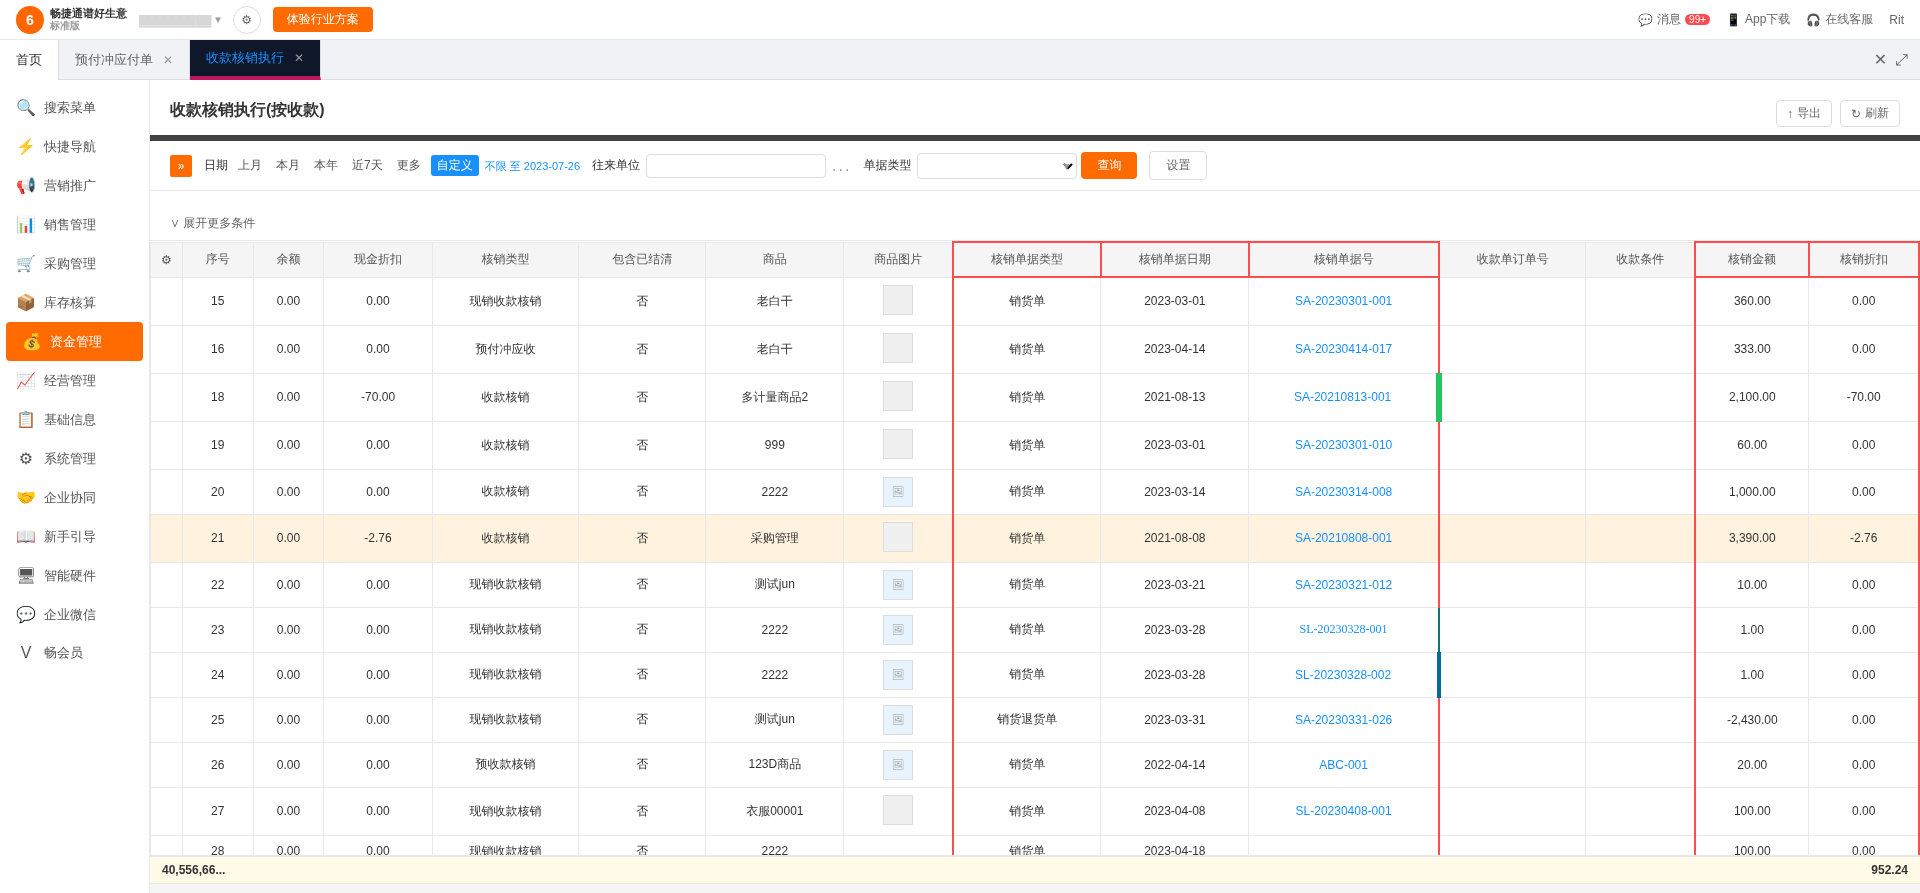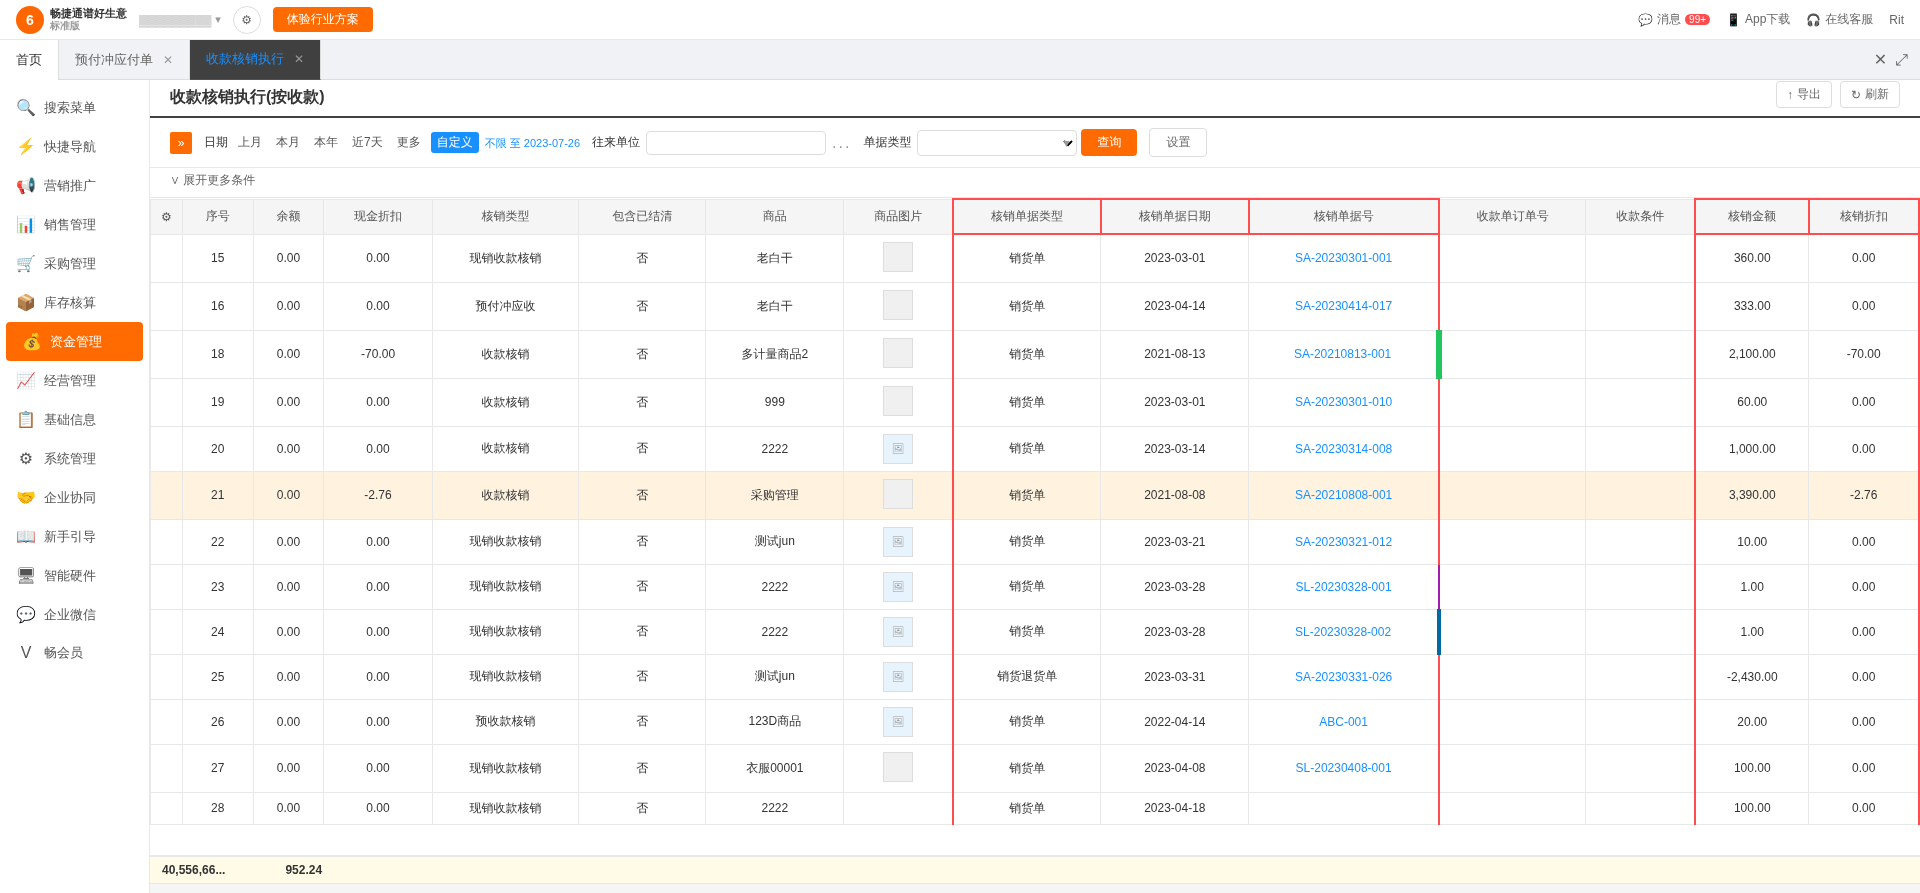--- a/index.html
+++ b/index.html
@@ -16,74 +16,74 @@
     .trial-btn { background: #ff6b00; color: white; border: none; padding: 4px 14px; border-radius: 4px; cursor: pointer; font-size: 12px; }
     .top-bar-right { display: flex; align-items: center; gap: 16px; font-size: 12px; color: #666; }
     .msg-badge { position: relative; display: flex; align-items: center; gap: 4px; cursor: pointer; }
     .badge { background: #ff4d4f; color: white; border-radius: 10px; padding: 0 4px; font-size: 10px; min-width: 18px; text-align: center; }
     .top-right-item { display: flex; align-items: center; gap: 4px; cursor: pointer; color: #666; }
 
     
     .tab-bar { height: 40px; background: #f0f2f5; display: flex; align-items: center; padding: 0 0 0 0; border-bottom: 1px solid #ddd; position: relative; }
     .tab { display: flex; align-items: center; gap: 6px; padding: 0 16px; height: 40px; cursor: pointer; font-size: 13px; color: #666; border-right: 1px solid #ddd; }
     .tab.home { background: #fff; color: #333; border-bottom: none; }
-    .tab.active { background: #404040; color: #1890ff; border-bottom: 1px solid #be185d; position: relative; }
+    .tab.active { background: #0f172a; color: #1890ff; border-bottom: 4px solid #be185d; position: relative; }
     .tab .close-icon { color: #999; font-size: 12px; margin-left: 4px; }
     .tab-actions { position: absolute; right: 0; display: flex; align-items: center; gap: 8px; padding: 0 12px; }
     .tab-action-btn { cursor: pointer; color: #666; font-size: 16px; }
 
     
     .main-layout { display: flex; height: calc(893px - 80px); }
 
     
     .sidebar { width: 150px; background: #fff; border-right: 1px solid #e8e8e8; display: flex; flex-direction: column; padding: 8px 0; }
     .sidebar-item { display: flex; align-items: center; gap: 8px; padding: 10px 16px; cursor: pointer; color: #555; font-size: 13px; }
     .sidebar-item.active { background: #ff6b00; color: white; border-radius: 4px; margin: 0 6px; }
     .sidebar-item .s-icon { font-size: 16px; width: 20px; text-align: center; }
 
     
     .content { flex: 1; overflow: hidden; display: flex; flex-direction: column; background: #f5f5f5; }
 
     
-    .page-header { background: #fff; padding: 1px 20px 8px; display: flex; justify-content: space-between; align-items: flex-end; border-bottom: 2px solid #404040; }
+    .page-header { background: #fff; padding: 20px 20px 8px; display: flex; justify-content: space-between; align-items: flex-start; border-bottom: 6px solid #404040; }
     .page-title { font-size: 16px; font-weight: bold; color: #333; }
     .page-actions { display: flex; gap: 8px; }
     .action-btn { display: flex; align-items: center; gap: 4px; padding: 4px 10px; border: 1px solid #ddd; border-radius: 4px; cursor: pointer; background: #fff; color: #666; font-size: 12px; }
 
     
     .filter-bar { background: #fff; padding: 10px 20px; display: flex; flex-wrap: wrap; align-items: center; gap: 12px; border-bottom: 1px solid #e8e8e8; }
     .filter-expand-btn { width: 22px; height: 22px; background: #ff6b00; color: white; border: none; cursor: pointer; display: flex; align-items: center; justify-content: center; font-size: 12px; border-radius: 2px; }
     .filter-group { display: flex; align-items: center; gap: 6px; font-size: 12px; color: #666; }
     .filter-label { color: #333; white-space: nowrap; }
     .date-options { display: flex; gap: 6px; }
     .date-opt { cursor: pointer; color: #555; padding: 2px 4px; font-size: 12px; }
     .date-opt.custom { background: #1890ff; color: white; padding: 2px 6px; border-radius: 3px; }
     .date-range { color: #1890ff; font-size: 11px; margin-top: 2px; }
     .filter-input { border: 1px solid #ddd; padding: 4px 8px; border-radius: 4px; font-size: 12px; width: 180px; color: #333; }
     .filter-dots { color: #999; font-size: 16px; letter-spacing: 2px; }
     .filter-select { border: 1px solid #ddd; padding: 4px 8px; border-radius: 4px; font-size: 12px; width: 160px; background: #fff; }
     .query-btn { background: #ff6b00; color: white; border: none; padding: 5px 16px; border-radius: 4px; cursor: pointer; font-size: 12px; }
     .setting-btn { background: #fff; color: #666; border: 1px solid #ddd; padding: 5px 16px; border-radius: 4px; cursor: pointer; font-size: 12px; }
-    .expand-more { display: flex; align-items: center; gap: 4px; color: #666; cursor: pointer; font-size: 12px; margin-top: 0; }
+    .expand-more { display: flex; align-items: center; gap: 4px; color: #666; cursor: pointer; font-size: 12px; margin-top: 20px; }
 
     
     .table-area { flex: 1; overflow: auto; background: #fff; margin: 0; }
     .data-table { width: 100%; border-collapse: collapse; font-size: 12px; }
     .data-table th { background: #f5f5f5; padding: 8px 10px; text-align: center; border: 1px solid #e8e8e8; color: #555; white-space: nowrap; font-weight: normal; position: sticky; top: 0; z-index: 1; }
     .data-table td { padding: 7px 10px; text-align: center; border: 1px solid #e8e8e8; white-space: nowrap; color: #333; }
     .data-table tr.highlighted td { background: #fff3e0; }
     .link-text { color: #1890ff; cursor: pointer; text-decoration: none; }
     .red-text { color: #ff4d4f; }
     .orange-text { color: #ff6b00; }
 
     
     .th-highlight { border: 2px solid #ff4d4f !important; background: #fff0f0; }
 
     
-    .table-footer { background: #fffbe6; border-top: 2px solid #e8e8e8; display: flex; justify-content: flex-start; padding: 6px 12px; gap: 60px; font-size: 12px; font-weight: bold; color: #333; }
+    .table-footer { background: #fffbe6; border-top: 2px solid #e8e8e8; display: flex; justify-content: space-between; padding: 6px 12px; gap: 60px; font-size: 12px; font-weight: bold; color: #333; }
 
     
     .scroll-bottom { height: 10px; background: #f5f5f5; border-top: 1px solid #e8e8e8; }
 
     
     .img-placeholder { width: 30px; height: 30px; background: #f0f0f0; border: 1px solid #ddd; display: inline-flex; align-items: center; justify-content: center; color: #999; font-size: 10px; cursor: pointer; }
     .img-placeholder.has-img { background: #e8f4fd; }
 
     
     .settings-col { width: 30px; }
@@ -409,21 +409,21 @@
       <td></td>
       <td>23</td>
       <td>0.00</td>
       <td class="">0.00</td>
       <td>现销收款核销</td>
       <td>否</td>
       <td>2222</td>
       <td style="text-align:center;"><div class="img-placeholder has-img">🖼</div></td>
       <td style="border-left:2px solid #ff4d4f; border-right:1px solid #e8e8e8;">销货单</td>
       <td style="border-left:1px solid #e8e8e8;">2023-03-28</td>
-      <td style="border-right:2px solid #a21caf;"><a class="link-text">SL-20230328-001</a></td>
+      <td style="border-right:2px solid #0f766e;font-family:Liberation Serif, serif;"><a class="link-text">SL-20230328-001</a></td>
       <td></td>
       <td></td>
       <td style="border-left:2px solid #ff4d4f;" class="">1.00</td>
       <td style="border-right:2px solid #ff4d4f;" class="">0.00</td>
     </tr>
             <tr>
       <td></td>
       <td>24</td>
       <td>0.00</td>
       <td class="">0.00</td>

